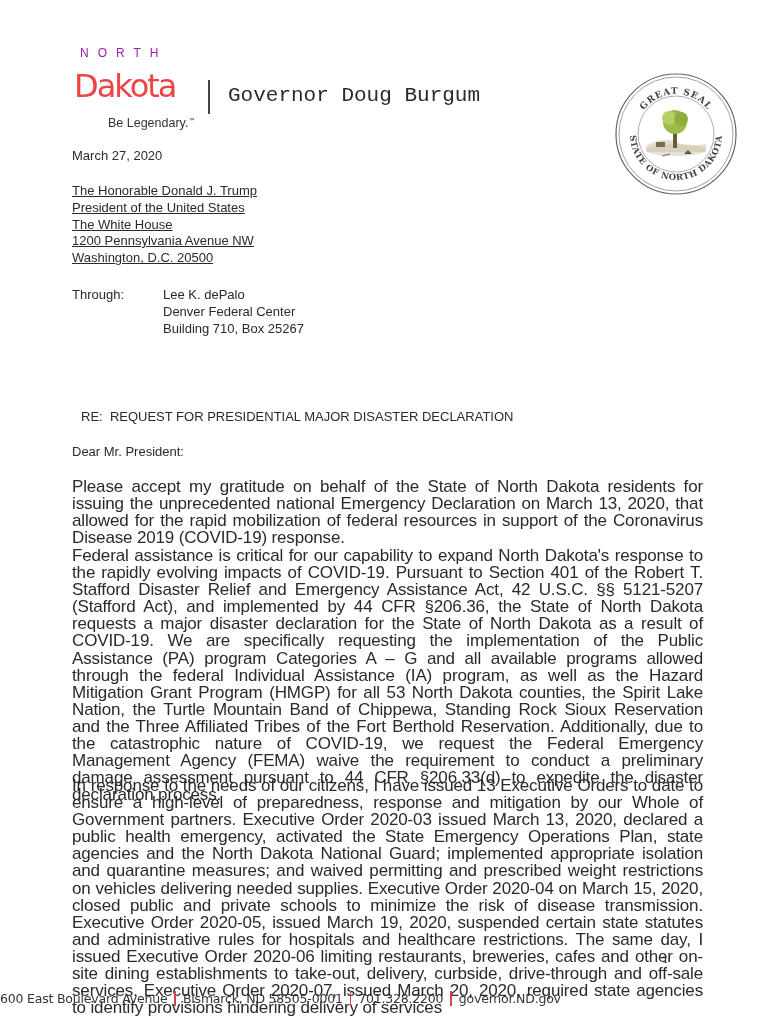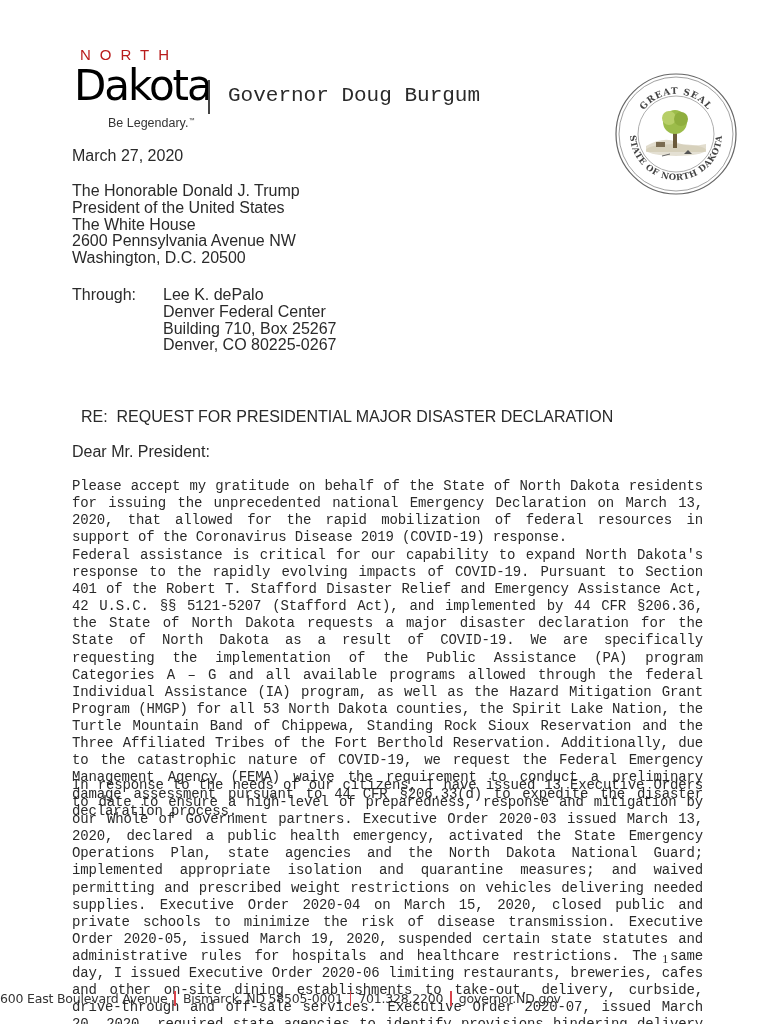--- a/index.html
+++ b/index.html
@@ -5,53 +5,53 @@
     html, body { margin: 0; padding: 0; background: #ffffff; }
     body {
       width: 768px; height: 1024px; position: relative; overflow: hidden;
       font-family: "Liberation Sans", "DejaVu Sans", sans-serif;
       color: #2a2a2a;
     }
     .abs { position: absolute; }
 
     
     .logo-north {
-      left: 80px; top: 46px; font-size: 15px; letter-spacing: 9px;
-      color: #b91c1c; font-weight: 400;
+      left: 80px; top: 46px; font-size: 12px; letter-spacing: 9px;
+      color: #a21caf; font-weight: 400;
     }
     .logo-dakota {
-      left: 74px; top: 62px; font-size: 42px; color: #000000;
+      left: 74px; top: 62px; font-size: 32px; color: #ef4444;
       font-family: "DejaVu Sans", sans-serif; letter-spacing: -2px; line-height: 48px;
     }
     .logo-tagline {
       left: 108px; top: 116px; font-size: 12.5px; color: #333;
     }
     .logo-tagline sup { font-size: 6px; }
     .header-divider {
       left: 208px; top: 80px; width: 1.5px; height: 34px; background: #444;
     }
     .header-governor {
       left: 228px; top: 84px; font-size: 21px; color: #2a2a2a;
       font-family: Liberation Mono, monospace;
     }
     .seal { left: 614px; top: 72px; width: 124px; height: 124px; }
 
     
-    .line { font-size: 16px; line-height: 16.8px; white-space: nowrap; }
+    .line { font-size: 13px; line-height: 16.8px; white-space: nowrap; }
     .block { left: 72px; }
     .date { top: 148px; }
-    .addressee { top: 183px; }
+    .addressee { top: 183px; text-decoration: underline; }
     .through-label { left: 72px; top: 287px; }
     .through-block { left: 163px; top: 287px; }
     .re-line { left: 72px; top: 409px; margin-left: 9px; }
     .salutation { left: 72px; top: 444px; }
 
     .para {
-      left: 72px; width: 631px; font-size: 14px; line-height: 17.1px;
-      text-align: justify; text-align-last: left; letter-spacing: -0.15px; font-family: Liberation Mono, monospace;
+      left: 72px; width: 631px; font-size: 17px; line-height: 17.1px;
+      text-align: justify; text-align-last: left; letter-spacing: -0.15px;
     }
     .p1 { top: 478px; }
     .p2 { top: 547px; }
     .p3 { top: 777px; }
 
     .page-number { left: 662px; top: 951px; font-size: 13px; font-family: "Liberation Serif", serif; color: #333; }
 
     
     .footer {
       left: 0; width: 768px; top: 991px; font-size: 12.5px; color: #333;
@@ -97,30 +97,29 @@
     <path d="M 70 82 l 4 -4 l 4 4 z" fill="#555"></path>
     <path d="M 48 84 l 8 -2" stroke="#666" stroke-width="1"></path>
   </svg>
 </div>
 
 <div class="abs block line date">March 27, 2020</div>
 <div class="abs block addressee">
   <div class="line">The Honorable Donald J. Trump</div>
   <div class="line">President of the United States</div>
   <div class="line">The White House</div>
-  <div class="line">2600 Pennsylvania Avenue NW</div>
+  <div class="line">1200 Pennsylvania Avenue NW</div>
   <div class="line">Washington, D.C. 20500</div>
 </div>
 
 <div class="abs line through-label">Through:</div>
 <div class="abs through-block">
   <div class="line">Lee K. dePalo</div>
   <div class="line">Denver Federal Center</div>
   <div class="line">Building 710, Box 25267</div>
-  <div class="line">Denver, CO 80225-0267</div>
 </div>
 
 <div class="abs line re-line" style="white-space: pre;">RE:  REQUEST FOR PRESIDENTIAL MAJOR DISASTER DECLARATION</div>
 <div class="abs line salutation">Dear Mr. President:</div>
 
 <div class="abs para p1">Please accept my gratitude on behalf of the State of North Dakota residents for issuing the unprecedented national Emergency Declaration on March 13, 2020, that allowed for the rapid mobilization of federal resources in support of the Coronavirus Disease 2019 (COVID-19) response.</div>
 <div class="abs para p2">Federal assistance is critical for our capability to expand North Dakota's response to the rapidly evolving impacts of COVID-19. Pursuant to Section 401 of the Robert T. Stafford Disaster Relief and Emergency Assistance Act, 42 U.S.C. §§ 5121-5207 (Stafford Act), and implemented by 44 CFR §206.36, the State of North Dakota requests a major disaster declaration for the State of North Dakota as a result of COVID-19. We are specifically requesting the implementation of the Public Assistance (PA) program Categories A – G and all available programs allowed through the federal Individual Assistance (IA) program, as well as the Hazard Mitigation Grant Program (HMGP) for all 53 North Dakota counties, the Spirit Lake Nation, the Turtle Mountain Band of Chippewa, Standing Rock Sioux Reservation and the Three Affiliated Tribes of the Fort Berthold Reservation. Additionally, due to the catastrophic nature of COVID-19, we request the Federal Emergency Management Agency (FEMA) waive the requirement to conduct a preliminary damage assessment pursuant to 44 CFR §206.33(d) to expedite the disaster declaration process.</div>
 <div class="abs para p3">In response to the needs of our citizens, I have issued 13 Executive Orders to date to ensure a high-level of preparedness, response and mitigation by our Whole of Government partners. Executive Order 2020-03 issued March 13, 2020, declared a public health emergency, activated the State Emergency Operations Plan, state agencies and the North Dakota National Guard; implemented appropriate isolation and quarantine measures; and waived permitting and prescribed weight restrictions on vehicles delivering needed supplies. Executive Order 2020-04 on March 15, 2020, closed public and private schools to minimize the risk of disease transmission. Executive Order 2020-05, issued March 19, 2020, suspended certain state statutes and administrative rules for hospitals and healthcare restrictions. The same day, I issued Executive Order 2020-06 limiting restaurants, breweries, cafes and other on-site dining establishments to take-out, delivery, curbside, drive-through and off-sale services. Executive Order 2020-07, issued March 20, 2020, required state agencies to identify provisions hindering delivery of services</div>
 
 <div class="abs page-number">1</div>

